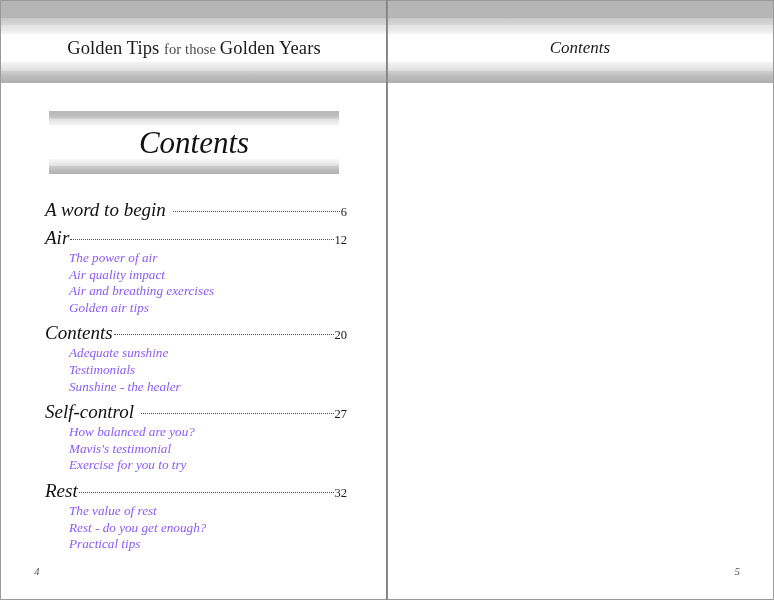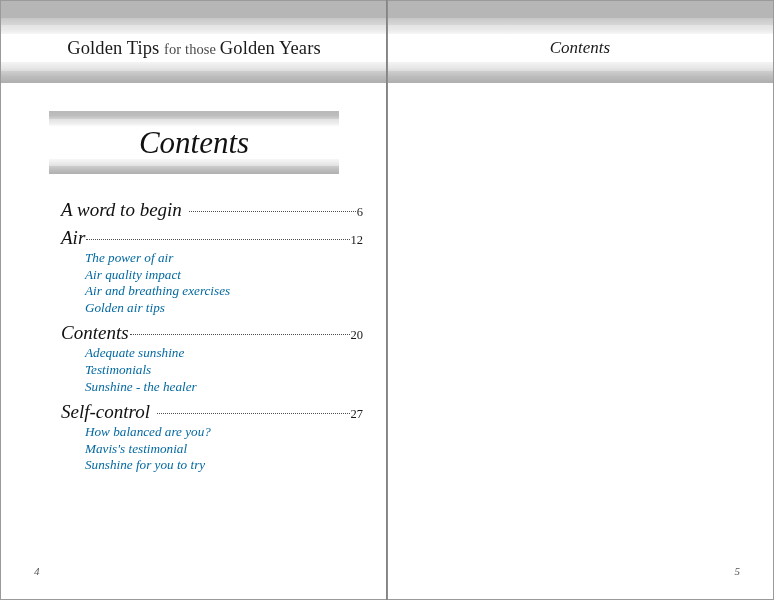--- a/index.html
+++ b/index.html
@@ -146,21 +146,21 @@
     font-size: 31px;
     color: #111111;
     white-space: nowrap;
   }
 
   
   .toc {
     position: absolute;
     box-sizing: border-box;
   }
-  .toc-left  { left: 60px;  top: 196px; width: 302px; }
+  .toc-left  { left: 44px;  top: 196px; width: 302px; }
 
   .entry {
     display: flex;
     align-items: baseline;
     width: 100%;
     font-style: italic;
     white-space: nowrap;
   }
   .entry.main {
     font-size: 19px;
@@ -190,21 +190,21 @@
     font-size: 12.5px;
     font-style: normal;
     color: #1a1a1a;
     text-align: right;
   }
   .entry.main.gap .leader { margin-left: 7px; }
 
   .subentry {
     font-style: italic;
     font-size: 13.2px;
-    color: #0369a1;
+    color: #8b5cf6;
     margin-left: 24px;
     line-height: 16.6px;
     white-space: nowrap;
   }
 
   .group { margin-bottom: 2px; }
   .group + .group { margin-top: 4px; }
 
   
   .folio {
@@ -272,21 +272,31 @@
           <div class="subentry">Sunshine - the healer</div>
         </div>
         <div class="group">
           <div class="entry main gap">
             <span class="title">Self-control</span>
             <span class="leader"></span>
             <span class="pagenum">27</span>
           </div>
           <div class="subentry">How balanced are you?</div>
           <div class="subentry">Mavis's testimonial</div>
-          <div class="subentry">Sunshine for you to try</div>
+          <div class="subentry">Exercise for you to try</div>
+        </div>
+        <div class="group">
+          <div class="entry main">
+            <span class="title">Rest</span>
+            <span class="leader"></span>
+            <span class="pagenum">32</span>
+          </div>
+          <div class="subentry">The value of rest</div>
+          <div class="subentry">Rest - do you get enough?</div>
+          <div class="subentry">Practical tips</div>
         </div>
       </div>
 
     <div class="folio folio-left">4</div>
   </div>
 
   <div class="page page-right">
 
     <div class="head-zone">
       <div class="band-top"></div>

